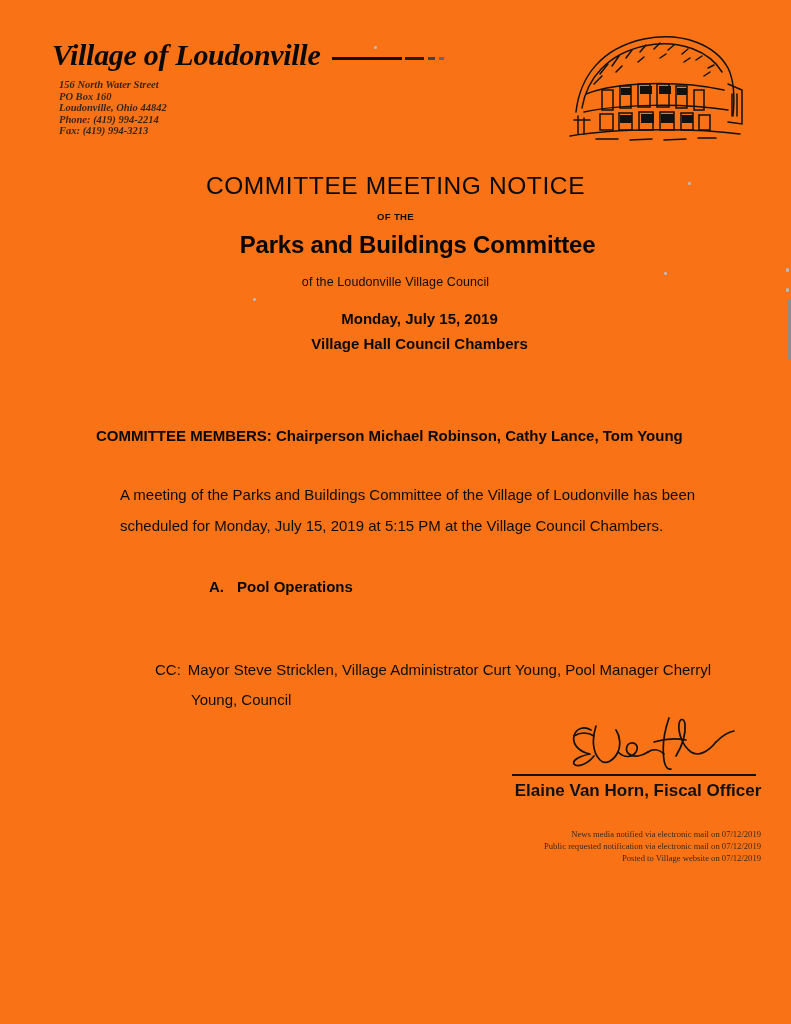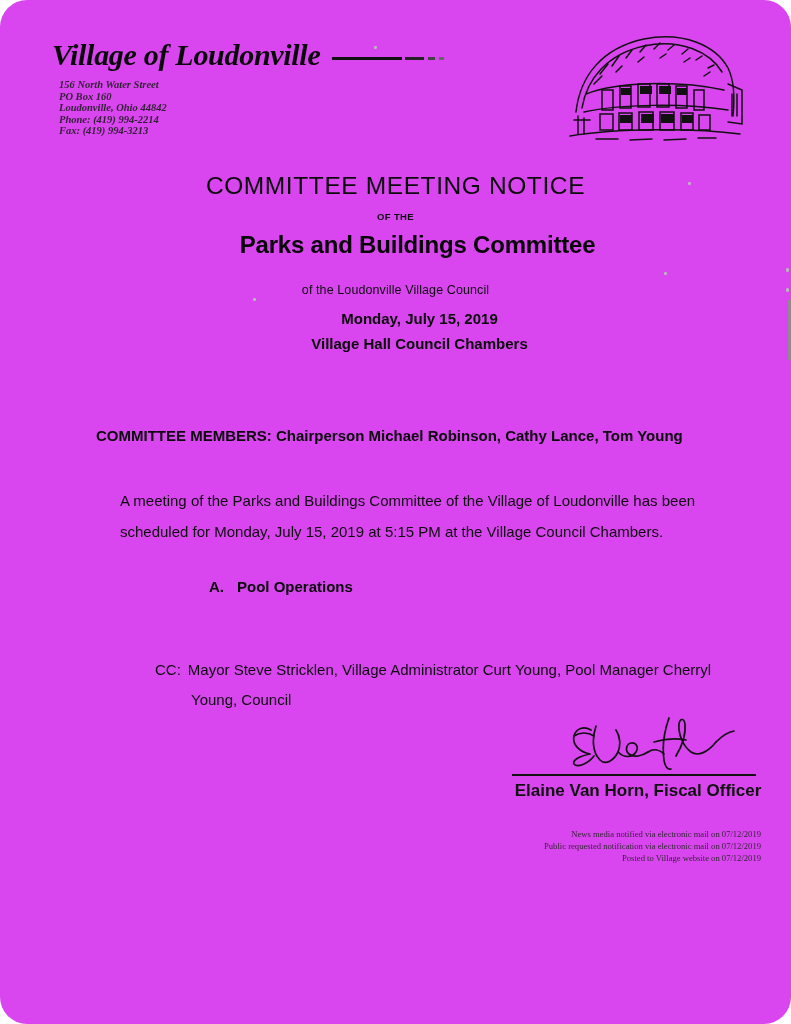--- a/index.html
+++ b/index.html
@@ -12,22 +12,21 @@
     height: 1024px;
     position: relative;
     font-family: "Liberation Sans", sans-serif;
     color: #0d0d0d;
     overflow: hidden;
   }
 
   .page {
     position: absolute;
     inset: 0;
-    background: #d946ef;
-    border-radius: 27px;
+    background: #f97316;
   }
 
   
   .letterhead {
     position: absolute;
     left: 52px;
     top: 38px;
     width: 420px;
   }
   .lh-title-row {
@@ -104,21 +103,21 @@
   .committee-name {
     font-size: 24px;
     font-weight: bold;
     margin-top: 9px;
     letter-spacing: -0.2px;
     color: #070707;
     padding-left: 44px;
   }
   .sub-council {
     font-size: 12.5px;
-    margin-top: 24px;
+    margin-top: 16px;
     letter-spacing: 0.1px;
   }
 
   .when-block {
     position: absolute;
     left: 0;
     right: 0;
     top: 306px;
     text-align: center;
     font-weight: bold;
@@ -139,21 +138,20 @@
     color: #0a0a0a;
   }
   .body-para {
     position: absolute;
     left: 120px;
     top: 479px;
     width: 612px;
     font-size: 15px;
     line-height: 31px;
     color: #0d0d0d;
-    margin-top: 6px;
   }
   .agenda-item {
     position: absolute;
     left: 209px;
     top: 578px;
     font-size: 15px;
     font-weight: 600;
     color: #0a0a0a;
   }
   .agenda-item .letter { margin-right: 13px; }

